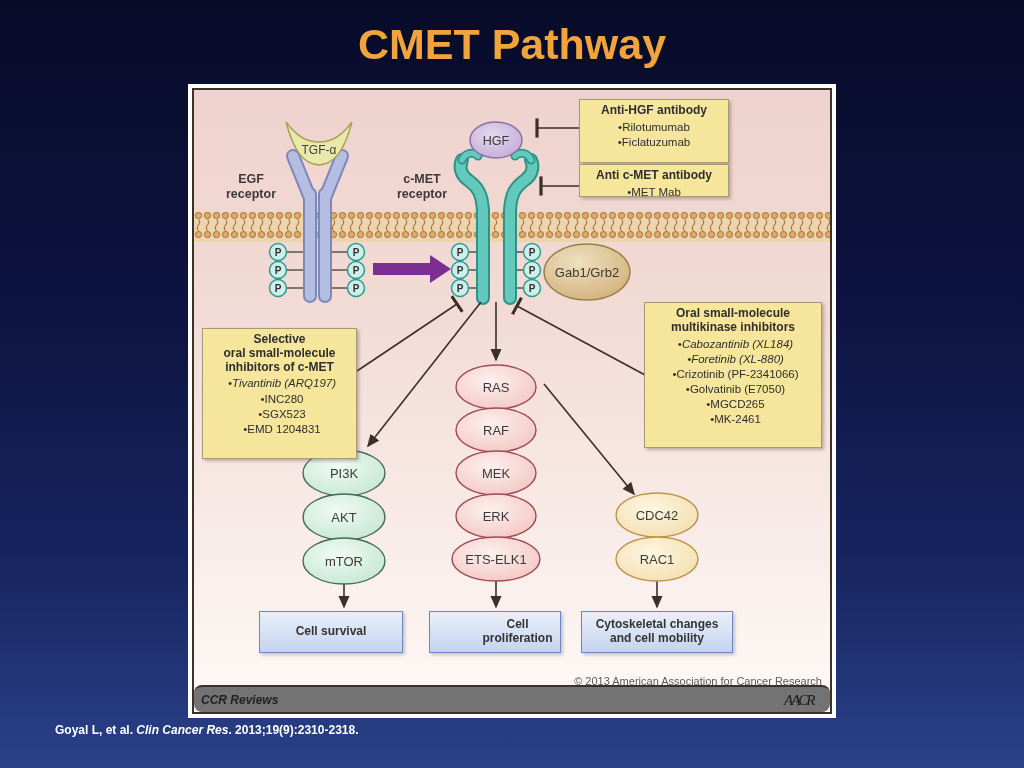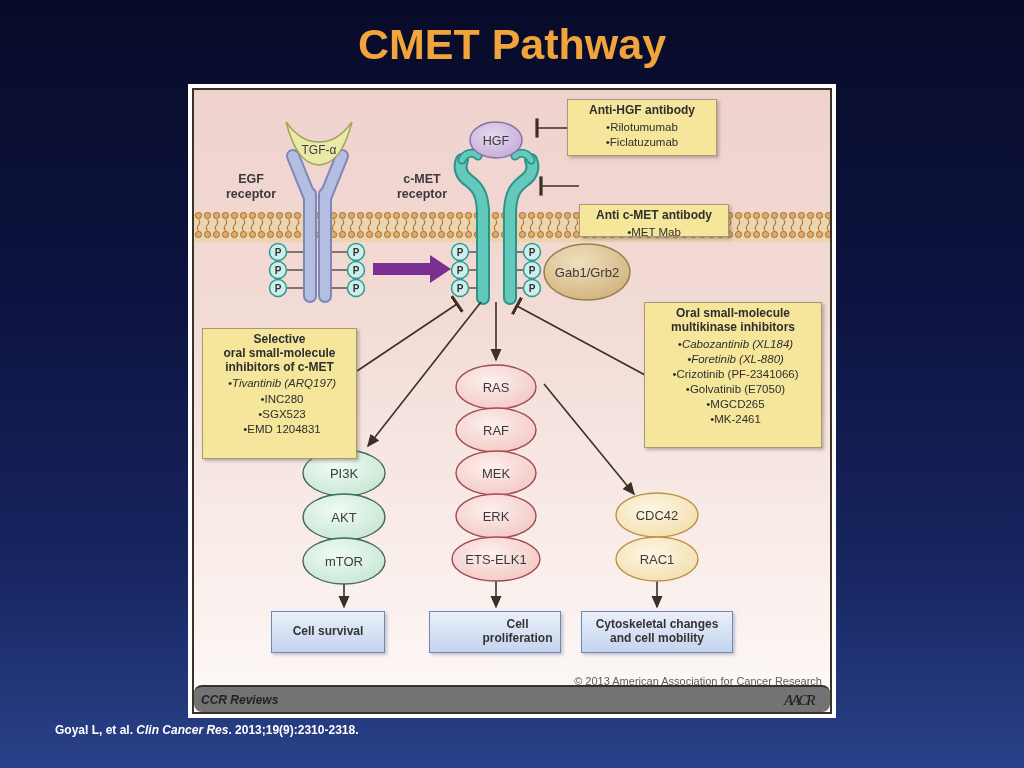--- a/index.html
+++ b/index.html
@@ -29,32 +29,32 @@
     position:absolute;background:#f6e69b;border:1px solid #a39a76;
     box-shadow:2px 2px 3px rgba(110,80,70,.4);padding:4px 3px;color:#2e2e2e;font-size:11.5px;
   }
   .tbox-title{font-weight:bold;font-size:12px;white-space:pre-line;text-align:center;line-height:1.15;margin-bottom:2px;}
   .tbox ul{margin:0;padding:0;list-style:none;}
   .tbox li{line-height:1.32;}
   .tbox li::before{content:"\2022 ";}
   .center-list{text-align:center;}
   .left-list{text-align:center;padding-left:5px !important;}
   .italic{font-style:italic;}
-  .anti-hgf{left:373px;top:9px;width:150px;height:57px;}
-  .anti-cmet{left:385px;top:74px;width:150px;height:33px;margin-top:40px;}
+  .anti-hgf{left:385px;top:9px;width:150px;height:64px;}
+  .anti-cmet{left:385px;top:74px;width:150px;height:33px;}
   .selective{left:8px;top:238px;width:155px;height:131px;}
   .multikinase{left:450px;top:212px;width:178px;height:146px;}
   .obox{
     position:absolute;top:521px;height:42px;
     background:linear-gradient(180deg,#eaf0f9,#c4d3ee);
     border:1.5px solid #6d88c1;box-shadow:2px 2px 3px rgba(100,100,130,.35);
     display:flex;align-items:center;justify-content:center;text-align:center;
     font-weight:bold;font-size:12px;color:#333;line-height:1.15;padding:2px;
   }
-  .o1{left:77px;width:114px;}
+  .o1{left:65px;width:144px;}
   .o2{left:235px;width:132px;padding-left:47px;}
   .o3{left:387px;width:152px;}
   .rlabel{position:absolute;font-weight:bold;font-size:12.5px;color:#3a3a3a;text-align:center;line-height:1.2;}
   .egf-label{left:24px;top:82px;width:66px;}
   .cmet-label{left:190px;top:82px;width:76px;}
   .copyright{position:absolute;right:8px;top:585px;font-size:11px;color:#5a5a5a;}
   .citation{position:absolute;left:55px;top:723px;font-size:12px;font-weight:bold;color:#ffffff;}
 </style>
 </head>
 <body>

